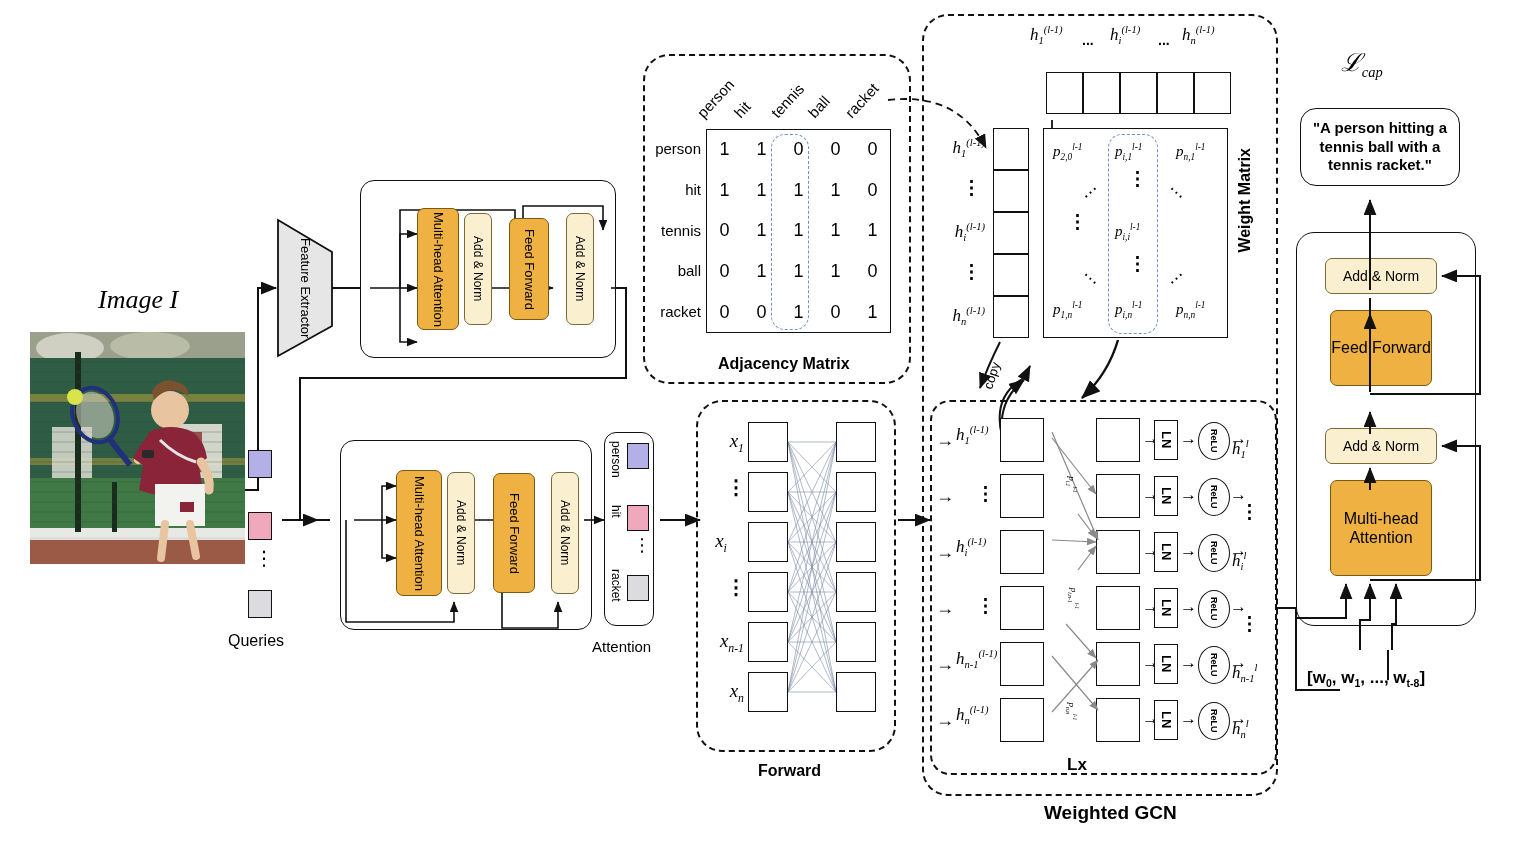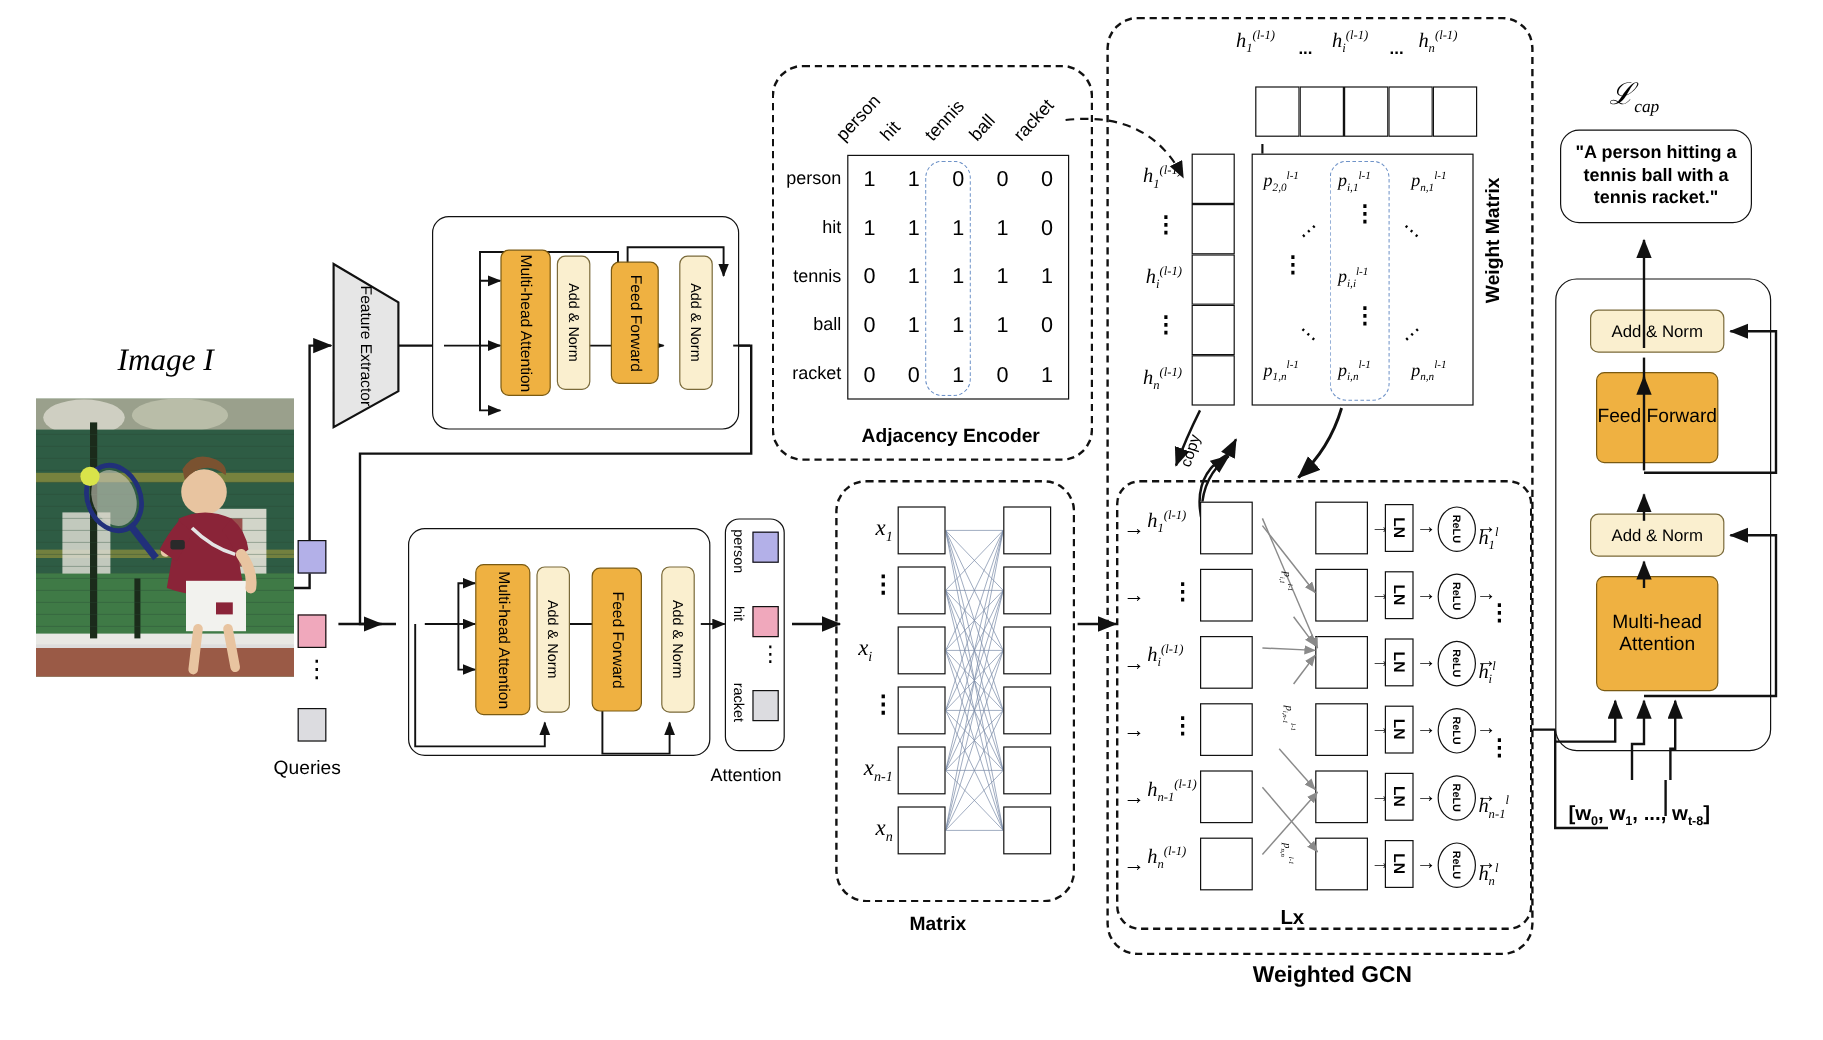--- a/index.html
+++ b/index.html
@@ -160,21 +160,21 @@
   <div class="abs box" style="left:22px;top:10px;width:22px;height:26px;background:#B3B0E8;"></div>
   <div class="abs rot" style="left:4px;top:72px;font-size:12px;">hit</div>
   <div class="abs box" style="left:22px;top:72px;width:22px;height:26px;background:#F0A8BC;"></div>
   <div class="abs" style="left:28px;top:108px;font-size:18px;line-height:8px;">⋮</div>
   <div class="abs rot" style="left:4px;top:136px;font-size:12px;">racket</div>
   <div class="abs box" style="left:22px;top:142px;width:22px;height:26px;background:#DCDCE0;"></div>
 </div>
 <div class="abs" style="left:592px;top:638px;font-size:15px;">Attention</div>
 
 <div class="abs dashbox" style="left:696px;top:400px;width:200px;height:352px;"></div>
-<div class="abs b" style="left:758px;top:762px;font-size:16px;">Matrix</div>
+<div class="abs b" style="left:758px;top:762px;font-size:16px;">Forward</div>
 <div class="abs" id="encoder-nodes" style="left:696px;top:400px;width:200px;height:352px;">
     <svg width="200" height="352">
       <line x1="92" y1="42" x2="140" y2="42" stroke="#7b8ba8" stroke-width="0.7" opacity="0.85"></line>
       <line x1="92" y1="42" x2="140" y2="92" stroke="#7b8ba8" stroke-width="0.7" opacity="0.85"></line>
       <line x1="92" y1="42" x2="140" y2="142" stroke="#7b8ba8" stroke-width="0.7" opacity="0.85"></line>
       <line x1="92" y1="42" x2="140" y2="192" stroke="#7b8ba8" stroke-width="0.7" opacity="0.85"></line>
       <line x1="92" y1="42" x2="140" y2="242" stroke="#7b8ba8" stroke-width="0.7" opacity="0.85"></line>
       <line x1="92" y1="42" x2="140" y2="292" stroke="#7b8ba8" stroke-width="0.7" opacity="0.85"></line>
       <line x1="92" y1="92" x2="140" y2="42" stroke="#7b8ba8" stroke-width="0.7" opacity="0.85"></line>
       <line x1="92" y1="92" x2="140" y2="92" stroke="#7b8ba8" stroke-width="0.7" opacity="0.85"></line>
@@ -221,21 +221,21 @@
     <div class="abs cell" style="left: 140px; top: 172px; width: 40px; height: 40px;"></div>
     <div class="abs ser it" style="left: 2px; top: 230px; width: 46px; text-align: right; font-size: 19px; white-space: nowrap;">x<sub>n-1</sub></div>
     <div class="abs cell" style="left: 52px; top: 222px; width: 40px; height: 40px;"></div>
     <div class="abs cell" style="left: 140px; top: 222px; width: 40px; height: 40px;"></div>
     <div class="abs ser it" style="left: 2px; top: 280px; width: 46px; text-align: right; font-size: 19px; white-space: nowrap;">x<sub>n</sub></div>
     <div class="abs cell" style="left: 52px; top: 272px; width: 40px; height: 40px;"></div>
     <div class="abs cell" style="left: 140px; top: 272px; width: 40px; height: 40px;"></div>
   </div>
 
 <div class="abs dashbox" style="left:643px;top:54px;width:268px;height:330px;"></div>
-<div class="abs b" style="left:718px;top:355px;font-size:16px;">Adjacency Encoder</div>
+<div class="abs b" style="left:718px;top:355px;font-size:16px;">Adjacency Matrix</div>
 <div class="abs box" style="left:706px;top:129px;width:185px;height:204px;"></div>
 <div class="abs" id="adj-colheads" style="left:700px;top:60px;width:210px;height:70px;">
     <div class="abs" style="left: 6px; top: 44px; font-size: 15px; transform: rotate(-47deg); transform-origin: left bottom; white-space: nowrap;">person</div>
     <div class="abs" style="left: 43px; top: 44px; font-size: 15px; transform: rotate(-47deg); transform-origin: left bottom; white-space: nowrap;">hit</div>
     <div class="abs" style="left: 80px; top: 44px; font-size: 15px; transform: rotate(-47deg); transform-origin: left bottom; white-space: nowrap;">tennis</div>
     <div class="abs" style="left: 117px; top: 44px; font-size: 15px; transform: rotate(-47deg); transform-origin: left bottom; white-space: nowrap;">ball</div>
     <div class="abs" style="left: 154px; top: 44px; font-size: 15px; transform: rotate(-47deg); transform-origin: left bottom; white-space: nowrap;">racket</div>
   </div>
 <div class="abs" id="adj-rowheads" style="left:643px;top:129px;width:62px;height:204px;">
     <div class="abs" style="right: 4px; top: 11px; font-size: 15px; white-space: nowrap;">person</div>
@@ -440,21 +440,21 @@
     <path d="M78,160 L96,136" marker-end="url(#arg)"></path>
     <path d="M52,246 L98,300" marker-end="url(#arg)"></path>
     <path d="M52,302 L98,250" marker-end="url(#arg)"></path>
     <path d="M66,214 L96,248" marker-end="url(#arg)"></path>
   </g>
 </svg>
 <div class="abs ser it mini" style="left:1063px;top:478px;transform:rotate(90deg);">p<sub>i,1</sub><sup>l-1</sup></div>
 <div class="abs ser it mini" style="left:1063px;top:592px;transform:rotate(90deg);">p<sub>i,n-1</sub><sup>l-1</sup></div>
 <div class="abs ser it mini" style="left:1063px;top:705px;transform:rotate(90deg);">p<sub>n,n</sub><sup>l-1</sup></div>
 
-<div class="abs ser it" style="left:1341px;top:60px;font-size:25px;">ℒ<sub style="font-size:.58em;">cap</sub></div>
+<div class="abs ser it" style="left:1341px;top:44px;font-size:25px;">ℒ<sub style="font-size:.58em;">cap</sub></div>
 <div class="abs solidround ctr b" style="left:1300px;top:108px;width:160px;height:78px;border-radius:16px;font-size:15px;
             line-height:1.25;padding:4px 8px;">"A person hitting a tennis ball with a tennis racket."</div>
 
 <div class="abs solidround" style="left:1296px;top:232px;width:180px;height:394px;border-radius:18px;"></div>
 <div class="abs cream ctr" style="left:1325px;top:258px;width:112px;height:36px;font-size:14px;">Add &amp; Norm</div>
 <div class="abs orange ctr" style="left:1330px;top:310px;width:102px;height:76px;font-size:16px;line-height:1.2;">Feed Forward</div>
 <div class="abs cream ctr" style="left:1325px;top:428px;width:112px;height:36px;font-size:14px;">Add &amp; Norm</div>
 <div class="abs orange ctr" style="left:1330px;top:480px;width:102px;height:96px;font-size:16px;line-height:1.2;">Multi-head Attention</div>
 <div class="abs b" style="left:1307px;top:668px;font-size:17px;">[w<sub>0</sub>, w<sub>1</sub>, ..., w<sub>t-8</sub>]</div>
 

